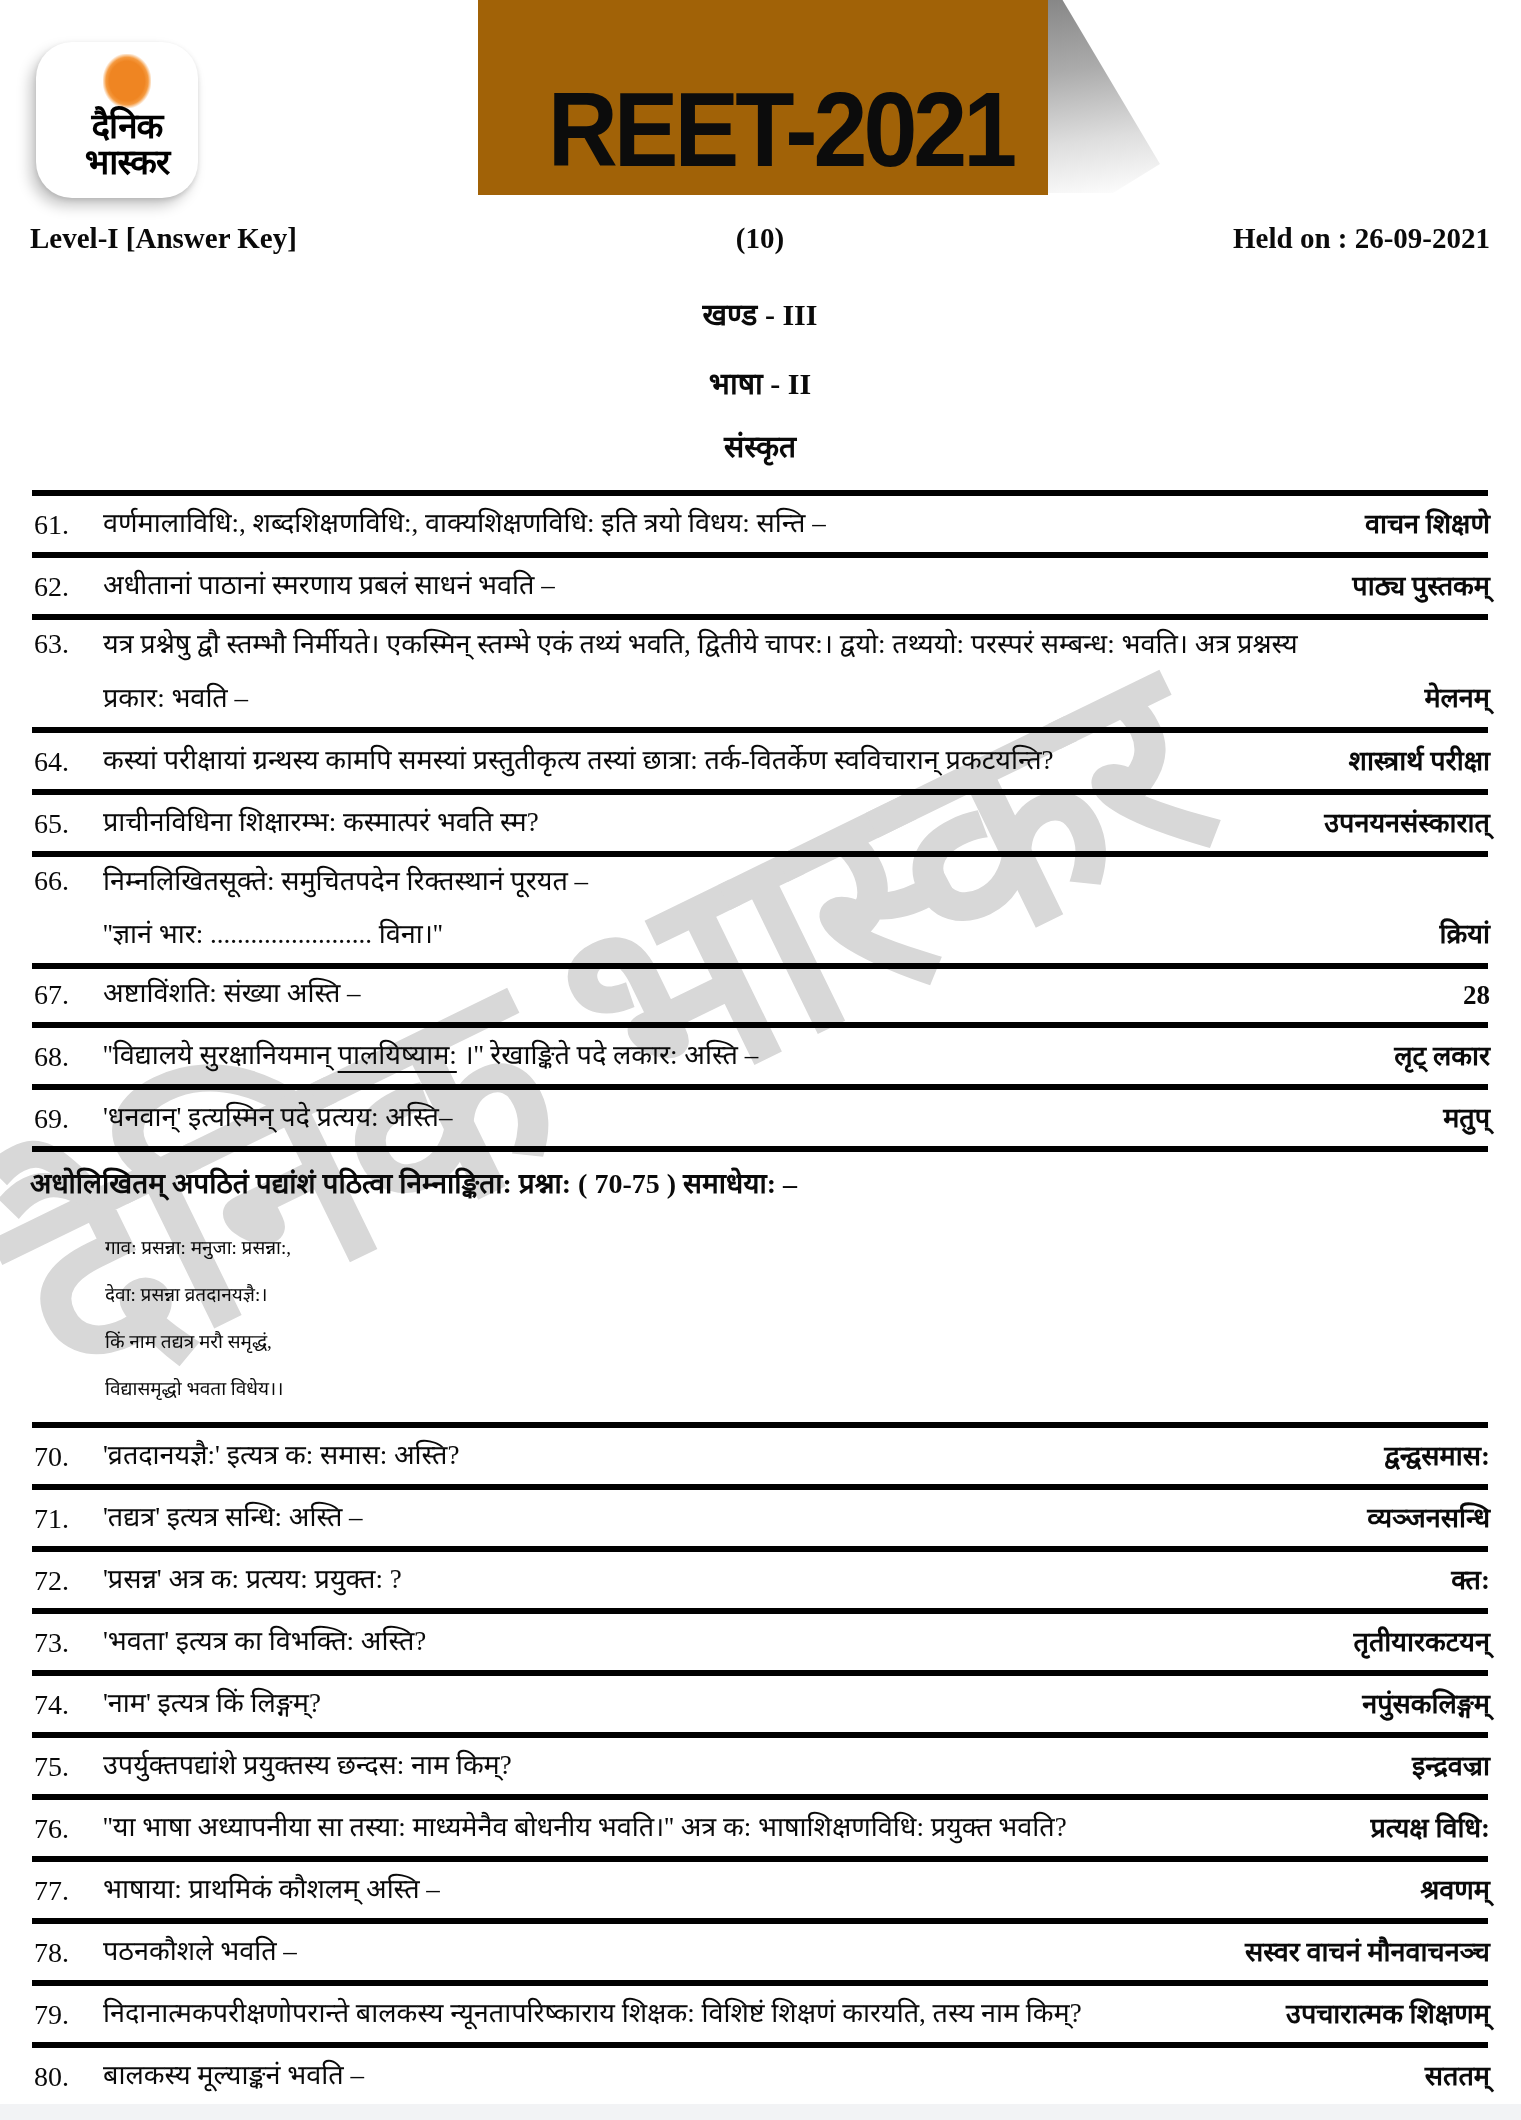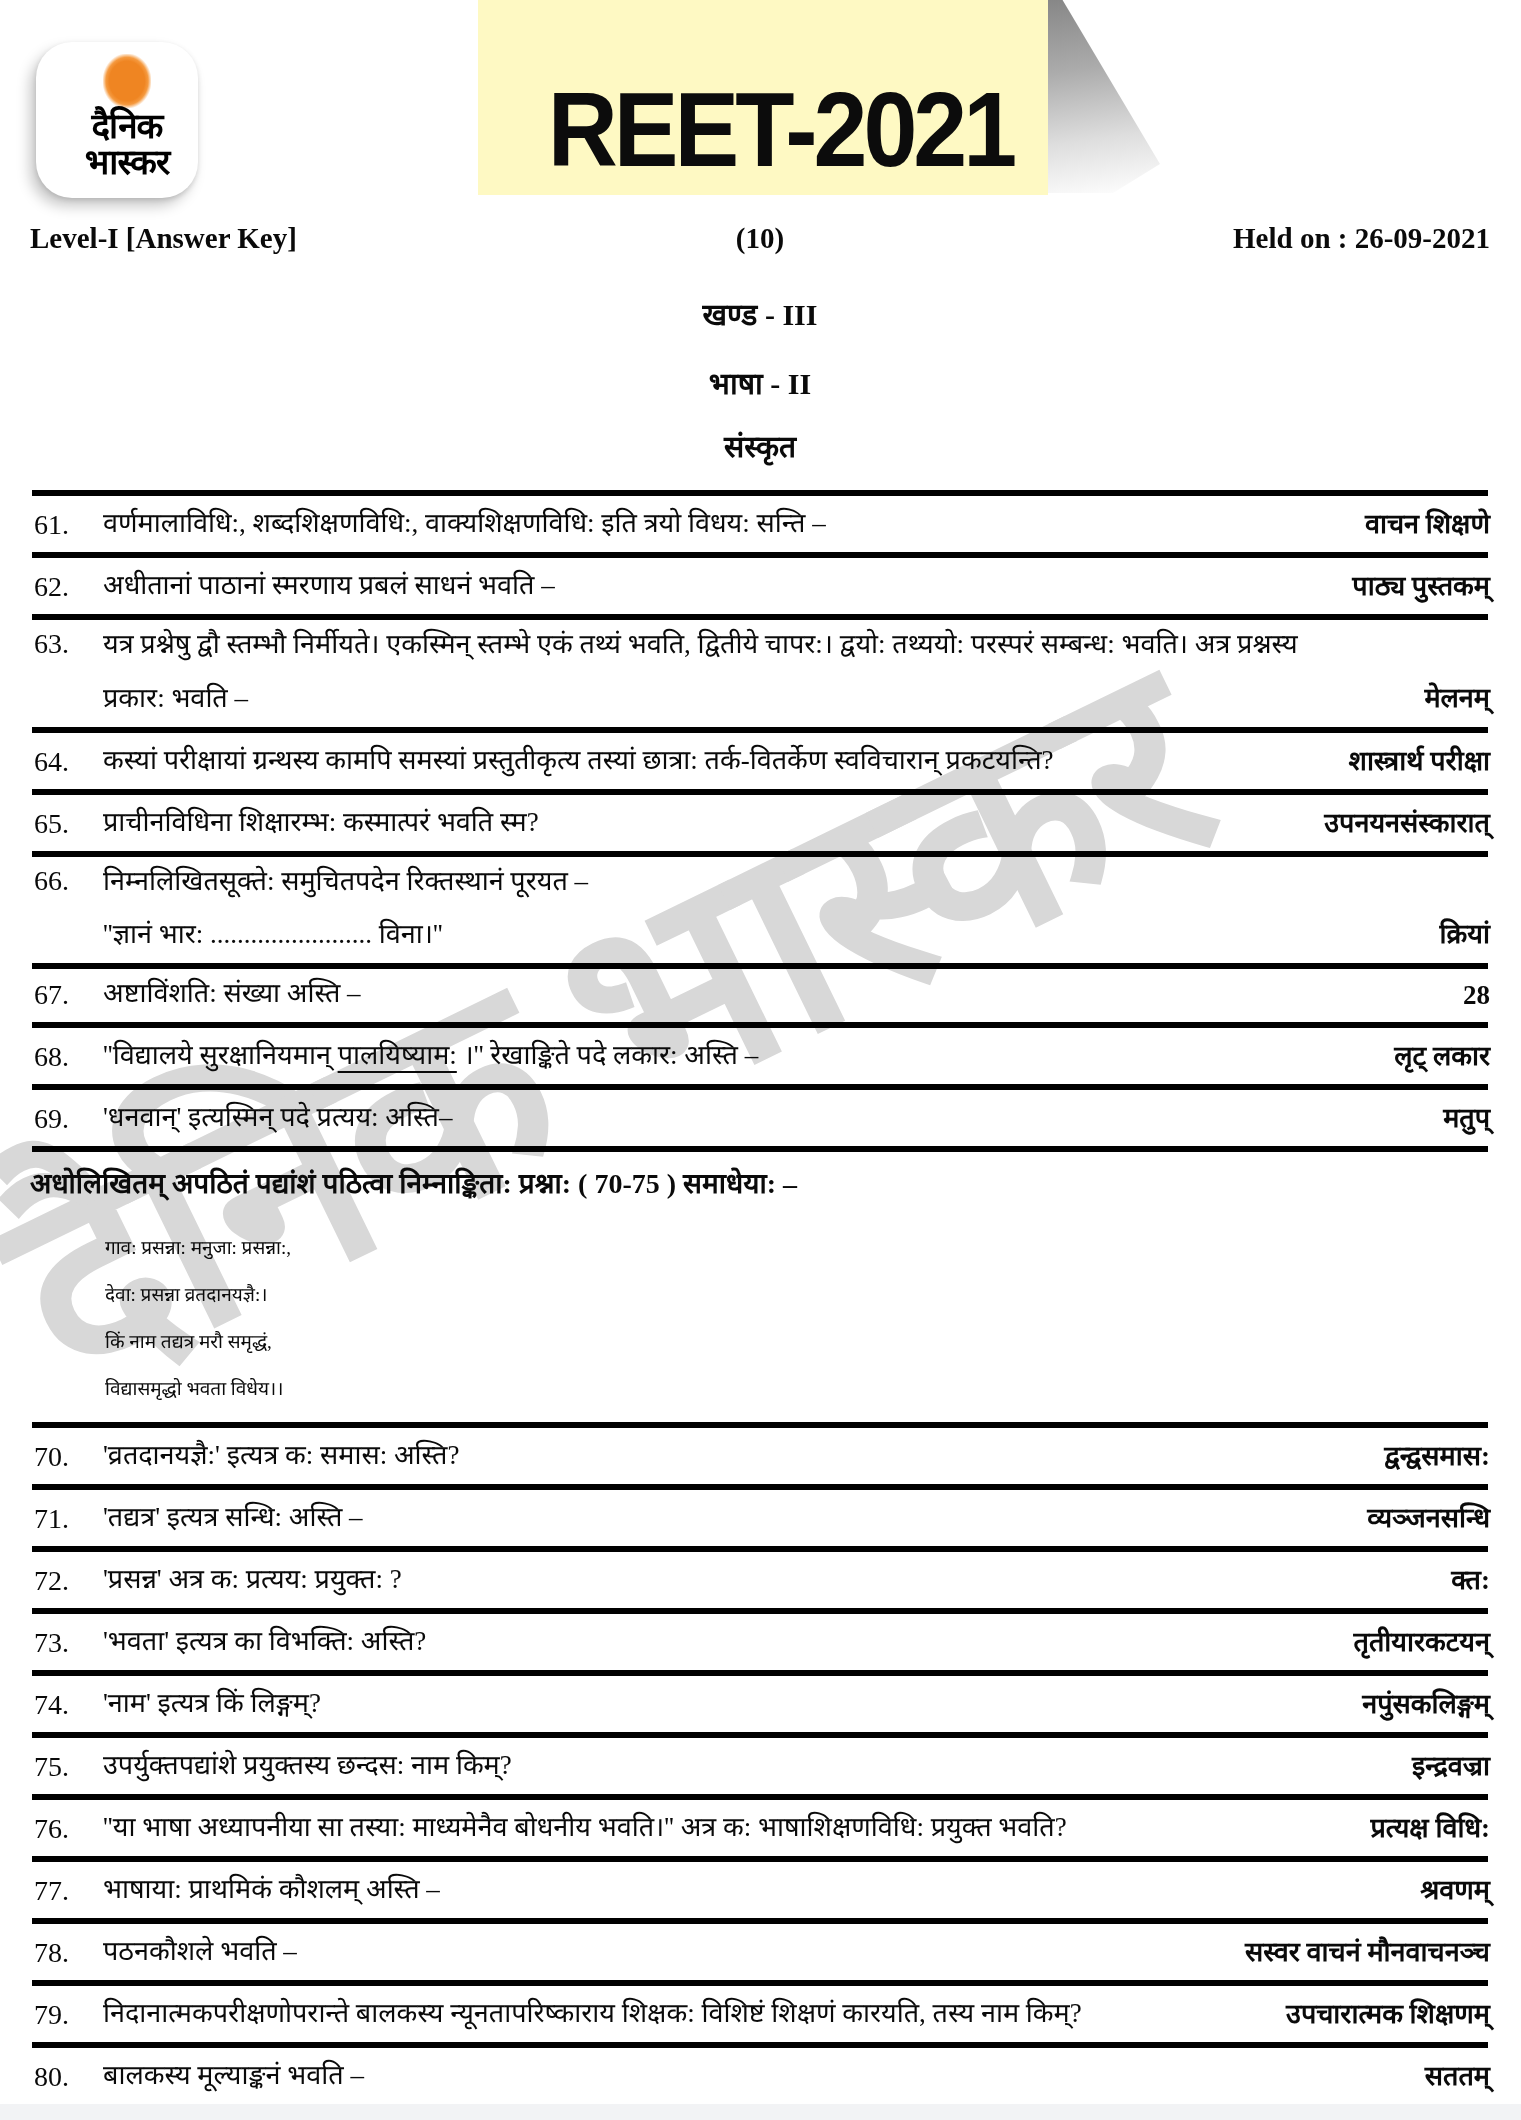--- a/index.html
+++ b/index.html
@@ -66,21 +66,21 @@
 <body>
 
 <div class="watermark" style="color:#d8d8d8;">दैनिक भास्कर</div>
 
 <div class="logo-card">
   <div class="logo-sun"></div>
   <div class="logo-text">दैनिक</div>
   <div class="logo-text">भास्कर</div>
 </div>
 
-<div class="banner" style="background:#fef9c3;padding-left:35px;">
+<div class="banner" style="background:#a16207;padding-left:35px;">
   <div class="banner-title">REET-2021</div>
 </div>
 <div class="banner-shadow"></div>
 
 <div class="content">
 
   <div class="meta-row">
     <span class="meta-left">Level-I  [Answer Key]</span>
     <span class="meta-mid">(10)</span>
     <span class="meta-right">Held on : 26-09-2021</span>

